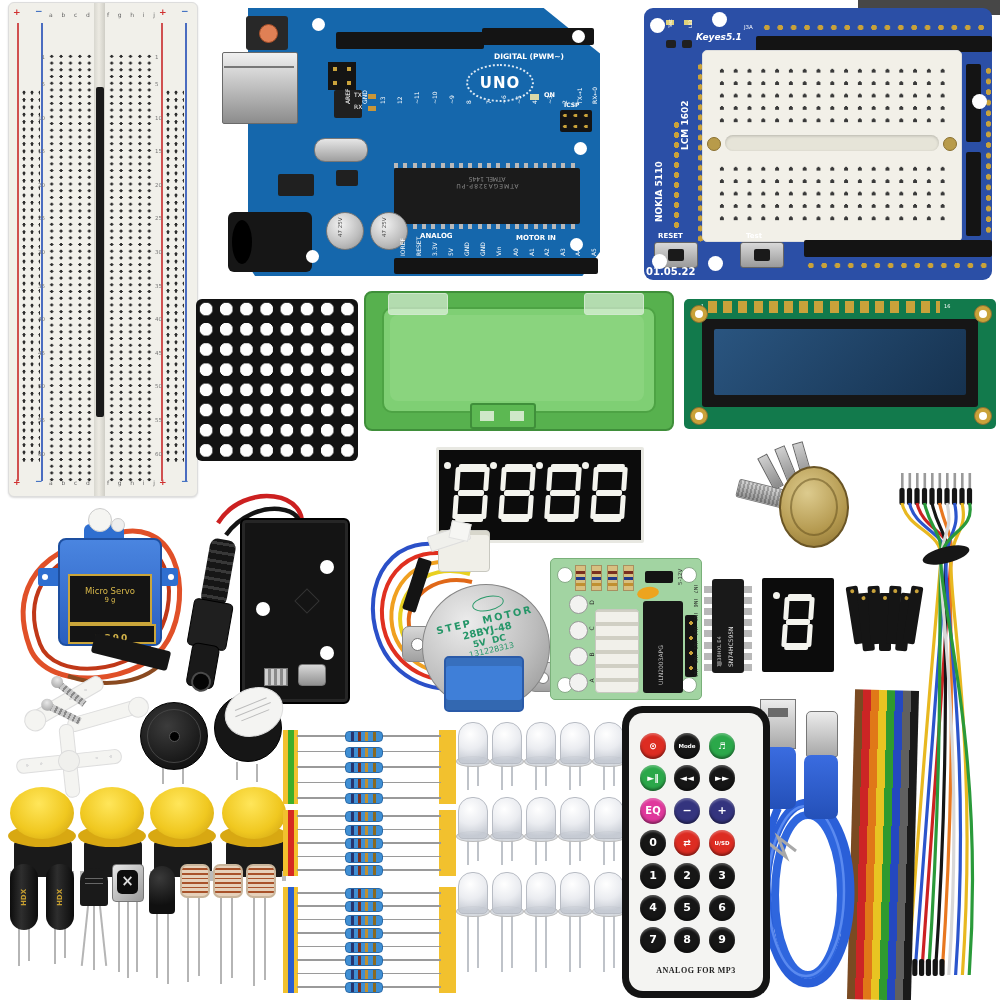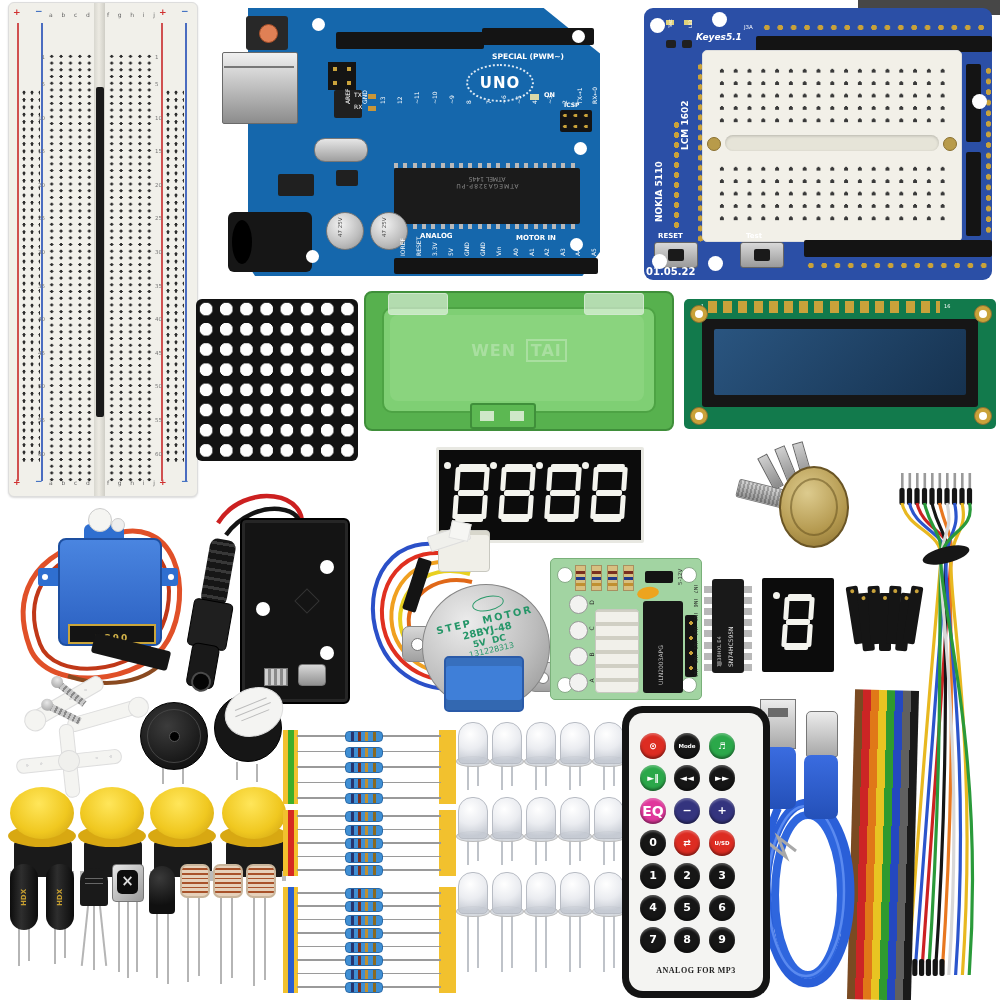--- a/index.html
+++ b/index.html
@@ -107,21 +107,21 @@
       <div style="font-size:6px;letter-spacing:1px;">ATMEGA328P-PU</div>
       <div style="font-size:6px;">ATMEL 1445</div>
     </div>
   </div>
   <div class="abs" style="left:104px;top:206px;width:36px;height:36px;border-radius:50%;background:radial-gradient(circle at 38% 32%,#f2f2f2,#bdbdbd 60%,#8f8f8f);border:1px solid #777;">
     <span style="position:absolute;left:10px;top:24px;font-size:5.5px;color:#444;transform:rotate(-90deg);transform-origin:0 0;white-space:nowrap;">47 25V</span>
     </div>
   <div class="abs" style="left:148px;top:206px;width:36px;height:36px;border-radius:50%;background:radial-gradient(circle at 38% 32%,#f2f2f2,#bdbdbd 60%,#8f8f8f);border:1px solid #777;">
     <span style="position:absolute;left:10px;top:24px;font-size:5.5px;color:#444;transform:rotate(-90deg);transform-origin:0 0;white-space:nowrap;">47 25V</span>
     </div>
-  <span class="abs" style="left:226px;top:46px;width:116px;text-align:right;font-size:7.5px;font-weight:bold;color:#fff;">SPECIAL (PWM~)</span>
+  <span class="abs" style="left:226px;top:46px;width:116px;text-align:right;font-size:7.5px;font-weight:bold;color:#fff;">DIGITAL (PWM~)</span>
   <div class="abs" style="left:244px;top:58px;width:64px;height:34px;border:2px dotted rgba(255,255,255,.85);border-radius:50%;text-align:center;line-height:34px;">
     <span style="color:#fff;font-weight:bold;font-size:15px;letter-spacing:1px;">UNO</span></div>
   <div class="abs" style="left:308px;top:88px;width:9px;height:6px;background:#d9d9a8;"></div>
   <span class="abs" style="left:322px;top:85px;font-size:6.5px;font-weight:bold;color:#fff;">ON</span>
   <span class="abs" style="left:342px;top:95px;font-size:6px;font-weight:bold;color:#fff;">ICSP</span>
   <div class="abs" style="left:146px;top:88px;width:8px;height:5px;background:#c8963a;"></div>
   <div class="abs" style="left:146px;top:100px;width:8px;height:5px;background:#c8963a;"></div>
   <span class="abs" style="left:132px;top:85px;font-size:6px;color:#fff;">TX</span>
   <span class="abs" style="left:132px;top:97px;font-size:6px;color:#fff;">RX</span>
   <span class="abs" style="left:198px;top:226px;font-size:7px;font-weight:bold;color:#fff;">ANALOG</span>
@@ -210,23 +210,20 @@
 
 <div class="comp" style="left:364px;top:291px;width:306px;height:136px;background:#57b14e;border:2px solid #3f8f3a;border-radius:8px;">
   <div class="abs" style="left:16px;top:14px;width:270px;height:102px;background:#7fcf74;border:2px solid #4da344;border-radius:10px;"></div>
   <div class="abs" style="left:24px;top:22px;width:254px;height:86px;background:#8ad47e;border-radius:8px;"></div>
   <div class="abs" style="left:22px;top:0;width:58px;height:20px;background:rgba(255,255,255,.55);border:1px solid #cfe8cc;border-radius:3px;"></div>
   <div class="abs" style="left:218px;top:0;width:58px;height:20px;background:rgba(255,255,255,.55);border:1px solid #cfe8cc;border-radius:3px;"></div>
   <div class="abs" style="left:104px;top:110px;width:62px;height:22px;background:#5cb852;border:2px solid #3f8f3a;border-radius:3px;">
     <div class="abs" style="left:8px;top:6px;width:14px;height:10px;background:#cfe8c8;"></div>
     <div class="abs" style="left:38px;top:6px;width:14px;height:10px;background:#cfe8c8;"></div>
     </div>
-  <div class="abs" style="left:0;top:48px;width:100%;text-align:center;color:#a9dfa0;font-weight:bold;font-size:16px;letter-spacing:1px;">
-    <span>WEN</span>
-    <span style="border:2px solid #a9dfa0;padding:0 3px;margin-left:3px;">TAI</span></div>
 </div>
 
 <div class="comp" style="left:684px;top:299px;width:312px;height:130px;background:#127a4c;border-radius:5px;">
   <div class="abs" style="left:24px;top:2px;width:232px;height:12px;background:repeating-linear-gradient(90deg,#c9a23a 0 9px,transparent 9px 15.2px);"></div>
   <span class="abs" style="left:17px;top:4px;font-size:5px;color:#fff;">1</span>
   <span class="abs" style="left:260px;top:4px;font-size:5px;color:#fff;">16</span>
   <div class="abs" style="left:18px;top:20px;width:276px;height:88px;background:#161616;border-radius:3px;"></div>
   <div class="abs" style="left:30px;top:30px;width:252px;height:66px;background:linear-gradient(135deg,#2a5580,#16324f);border-radius:2px;"></div>
   <div class="abs" style="left:6px;top:6px;width:16px;height:16px;border-radius:50%;background:#c9a23a;border:1px solid #8a7030;">
       <div class="wh" style="left:4px;top:4px;width:8px;height:8px;"></div>
@@ -346,20 +343,24 @@
   <div class="abs" style="left:76px;top:26px;width:40px;height:22px;background:#2f6fd0;border-radius:6px;"></div>
   <div class="abs" style="left:80px;top:10px;width:22px;height:22px;border-radius:50%;background:#f5f5f2;border:1px solid #ccc;"></div>
   <div class="abs" style="left:103px;top:20px;width:12px;height:12px;border-radius:50%;background:#eee;border:1px solid #ccc;"></div>
   <div class="abs" style="left:30px;top:70px;width:24px;height:18px;background:#2f6fd0;border-radius:3px;">
       <div class="wh" style="left:4px;top:6px;width:6px;height:6px;"></div>
     </div>
   <div class="abs" style="left:146px;top:70px;width:24px;height:18px;background:#2f6fd0;border-radius:3px;">
       <div class="wh" style="left:14px;top:6px;width:6px;height:6px;"></div>
     </div>
   <div class="abs" style="left:50px;top:40px;width:100px;height:104px;background:linear-gradient(180deg,#4a85e0,#2a5fc0);border:2px solid #1d4fa0;border-radius:8px;"></div>
+  <div class="abs" style="left:60px;top:76px;width:80px;height:46px;background:#141414;border:2px solid #caa53a;text-align:center;color:#d8b84a;">
+    <div style="font-size:8.5px;margin-top:10px;">Micro Servo</div>
+    <div style="font-size:7px;">9 g</div>
+    </div>
   <div class="abs" style="left:60px;top:126px;width:84px;height:16px;background:#141414;border:2px solid #caa53a;text-align:center;">
     <span class="gold" style="font-size:9px;font-weight:bold;letter-spacing:2px;">SG90</span></div>
   <div class="abs" style="left:84px;top:144px;width:78px;height:20px;background:#151515;border-radius:3px;transform:rotate(14deg);"></div>
 </div>
 
 <div class="comp" style="left:182px;top:475px;width:190px;height:230px;">
   <svg width="190" height="230" style="position:absolute;left:0;top:0;">
     <path d="M118,58 C132,16 62,6 36,48" stroke="#cc2020" stroke-width="4.5" fill="none"></path>
     <path d="M114,62 C134,30 72,20 44,60" stroke="#141414" stroke-width="4.5" fill="none"></path>
     <path d="M120,60 C166,42 172,112 160,168" stroke="#cc2020" stroke-width="4.5" fill="none"></path>
@@ -687,21 +688,21 @@
   <div class="abs" style="left:0;top:0;width:148px;height:292px;background:#141414;border-radius:20px;"></div>
   <div class="abs" style="left:7px;top:7px;width:134px;height:278px;background:#f4f4f2;border-radius:14px;"></div>
   <div class="abs" style="left:0;top:252px;width:148px;text-align:center;">
     <span style="font-family:'Liberation Serif',serif;font-size:8px;font-weight:bold;color:#222;letter-spacing:.5px;">ANALOG FOR MP3</span></div>
 <div style="position: absolute; left: 18px; top: 27px; width: 26px; height: 26px; border-radius: 50%; background: rgb(221, 44, 34); color: rgb(255, 255, 255); text-align: center; line-height: 26px; font-weight: bold; box-shadow: rgba(0, 0, 0, 0.45) 0px -2px 3px inset, rgba(255, 255, 255, 0.25) 0px 2px 2px inset; font-size: 9px;">⊙</div>
     <div style="position: absolute; left: 52px; top: 27px; width: 26px; height: 26px; border-radius: 50%; background: rgb(22, 22, 22); color: rgb(255, 255, 255); text-align: center; line-height: 26px; font-weight: bold; box-shadow: rgba(0, 0, 0, 0.45) 0px -2px 3px inset, rgba(255, 255, 255, 0.25) 0px 2px 2px inset; font-size: 5.5px;">Mode</div>
     <div style="position: absolute; left: 87px; top: 27px; width: 26px; height: 26px; border-radius: 50%; background: rgb(43, 168, 74); color: rgb(255, 255, 255); text-align: center; line-height: 26px; font-weight: bold; box-shadow: rgba(0, 0, 0, 0.45) 0px -2px 3px inset, rgba(255, 255, 255, 0.25) 0px 2px 2px inset; font-size: 9px;">♬</div>
     <div style="position: absolute; left: 18px; top: 59.4px; width: 26px; height: 26px; border-radius: 50%; background: rgb(43, 168, 74); color: rgb(255, 255, 255); text-align: center; line-height: 26px; font-weight: bold; box-shadow: rgba(0, 0, 0, 0.45) 0px -2px 3px inset, rgba(255, 255, 255, 0.25) 0px 2px 2px inset; font-size: 9px;">►‖</div>
     <div style="position: absolute; left: 52px; top: 59.4px; width: 26px; height: 26px; border-radius: 50%; background: rgb(22, 22, 22); color: rgb(255, 255, 255); text-align: center; line-height: 26px; font-weight: bold; box-shadow: rgba(0, 0, 0, 0.45) 0px -2px 3px inset, rgba(255, 255, 255, 0.25) 0px 2px 2px inset; font-size: 9px;">◄◄</div>
     <div style="position: absolute; left: 87px; top: 59.4px; width: 26px; height: 26px; border-radius: 50%; background: rgb(22, 22, 22); color: rgb(255, 255, 255); text-align: center; line-height: 26px; font-weight: bold; box-shadow: rgba(0, 0, 0, 0.45) 0px -2px 3px inset, rgba(255, 255, 255, 0.25) 0px 2px 2px inset; font-size: 9px;">►►</div>
-    <div style="position: absolute; left: 18px; top: 91.8px; width: 26px; height: 26px; border-radius: 50%; background: rgb(224, 56, 156); color: rgb(255, 255, 255); text-align: center; line-height: 26px; font-weight: bold; box-shadow: rgba(0, 0, 0, 0.45) 0px -2px 3px inset, rgba(255, 255, 255, 0.25) 0px 2px 2px inset; font-size: 14px;">EQ</div>
+    <div style="position: absolute; left: 18px; top: 91.8px; width: 26px; height: 26px; border-radius: 50%; background: rgb(224, 56, 156); color: rgb(255, 255, 255); text-align: center; line-height: 26px; font-weight: bold; box-shadow: rgba(0, 0, 0, 0.45) 0px -2px 3px inset, rgba(255, 255, 255, 0.25) 0px 2px 2px inset; font-size: 10px;">EQ</div>
     <div style="position: absolute; left: 52px; top: 91.8px; width: 26px; height: 26px; border-radius: 50%; background: rgb(52, 52, 126); color: rgb(255, 255, 255); text-align: center; line-height: 26px; font-weight: bold; box-shadow: rgba(0, 0, 0, 0.45) 0px -2px 3px inset, rgba(255, 255, 255, 0.25) 0px 2px 2px inset; font-size: 11px;">−</div>
     <div style="position: absolute; left: 87px; top: 91.8px; width: 26px; height: 26px; border-radius: 50%; background: rgb(52, 52, 126); color: rgb(255, 255, 255); text-align: center; line-height: 26px; font-weight: bold; box-shadow: rgba(0, 0, 0, 0.45) 0px -2px 3px inset, rgba(255, 255, 255, 0.25) 0px 2px 2px inset; font-size: 11px;">+</div>
     <div style="position: absolute; left: 18px; top: 124.2px; width: 26px; height: 26px; border-radius: 50%; background: rgb(22, 22, 22); color: rgb(255, 255, 255); text-align: center; line-height: 26px; font-weight: bold; box-shadow: rgba(0, 0, 0, 0.45) 0px -2px 3px inset, rgba(255, 255, 255, 0.25) 0px 2px 2px inset; font-size: 11px;">0</div>
     <div style="position: absolute; left: 52px; top: 124.2px; width: 26px; height: 26px; border-radius: 50%; background: rgb(221, 44, 34); color: rgb(255, 255, 255); text-align: center; line-height: 26px; font-weight: bold; box-shadow: rgba(0, 0, 0, 0.45) 0px -2px 3px inset, rgba(255, 255, 255, 0.25) 0px 2px 2px inset; font-size: 9px;">⇄</div>
     <div style="position: absolute; left: 87px; top: 124.2px; width: 26px; height: 26px; border-radius: 50%; background: rgb(221, 44, 34); color: rgb(255, 255, 255); text-align: center; line-height: 26px; font-weight: bold; box-shadow: rgba(0, 0, 0, 0.45) 0px -2px 3px inset, rgba(255, 255, 255, 0.25) 0px 2px 2px inset; font-size: 5.5px;">U/SD</div>
     <div style="position: absolute; left: 18px; top: 156.6px; width: 26px; height: 26px; border-radius: 50%; background: rgb(22, 22, 22); color: rgb(255, 255, 255); text-align: center; line-height: 26px; font-weight: bold; box-shadow: rgba(0, 0, 0, 0.45) 0px -2px 3px inset, rgba(255, 255, 255, 0.25) 0px 2px 2px inset; font-size: 11px;">1</div>
     <div style="position: absolute; left: 52px; top: 156.6px; width: 26px; height: 26px; border-radius: 50%; background: rgb(22, 22, 22); color: rgb(255, 255, 255); text-align: center; line-height: 26px; font-weight: bold; box-shadow: rgba(0, 0, 0, 0.45) 0px -2px 3px inset, rgba(255, 255, 255, 0.25) 0px 2px 2px inset; font-size: 11px;">2</div>
     <div style="position: absolute; left: 87px; top: 156.6px; width: 26px; height: 26px; border-radius: 50%; background: rgb(22, 22, 22); color: rgb(255, 255, 255); text-align: center; line-height: 26px; font-weight: bold; box-shadow: rgba(0, 0, 0, 0.45) 0px -2px 3px inset, rgba(255, 255, 255, 0.25) 0px 2px 2px inset; font-size: 11px;">3</div>
     <div style="position: absolute; left: 18px; top: 189px; width: 26px; height: 26px; border-radius: 50%; background: rgb(22, 22, 22); color: rgb(255, 255, 255); text-align: center; line-height: 26px; font-weight: bold; box-shadow: rgba(0, 0, 0, 0.45) 0px -2px 3px inset, rgba(255, 255, 255, 0.25) 0px 2px 2px inset; font-size: 11px;">4</div>
     <div style="position: absolute; left: 52px; top: 189px; width: 26px; height: 26px; border-radius: 50%; background: rgb(22, 22, 22); color: rgb(255, 255, 255); text-align: center; line-height: 26px; font-weight: bold; box-shadow: rgba(0, 0, 0, 0.45) 0px -2px 3px inset, rgba(255, 255, 255, 0.25) 0px 2px 2px inset; font-size: 11px;">5</div>

